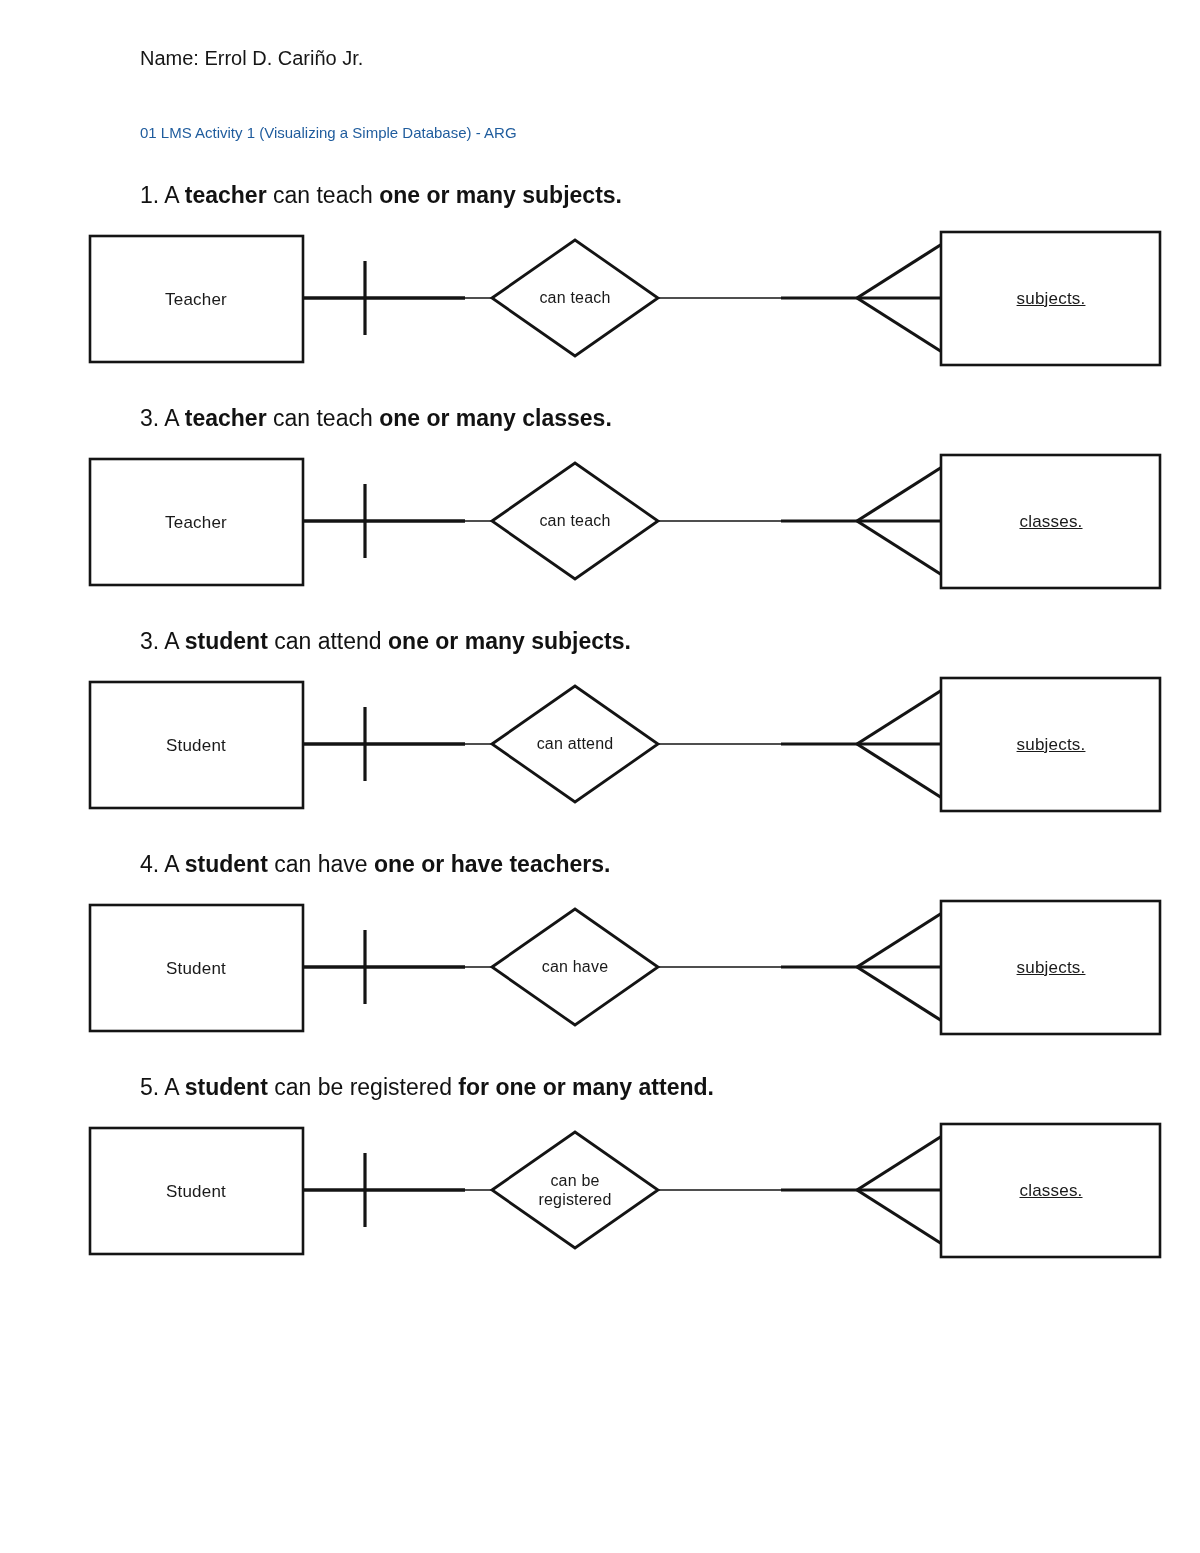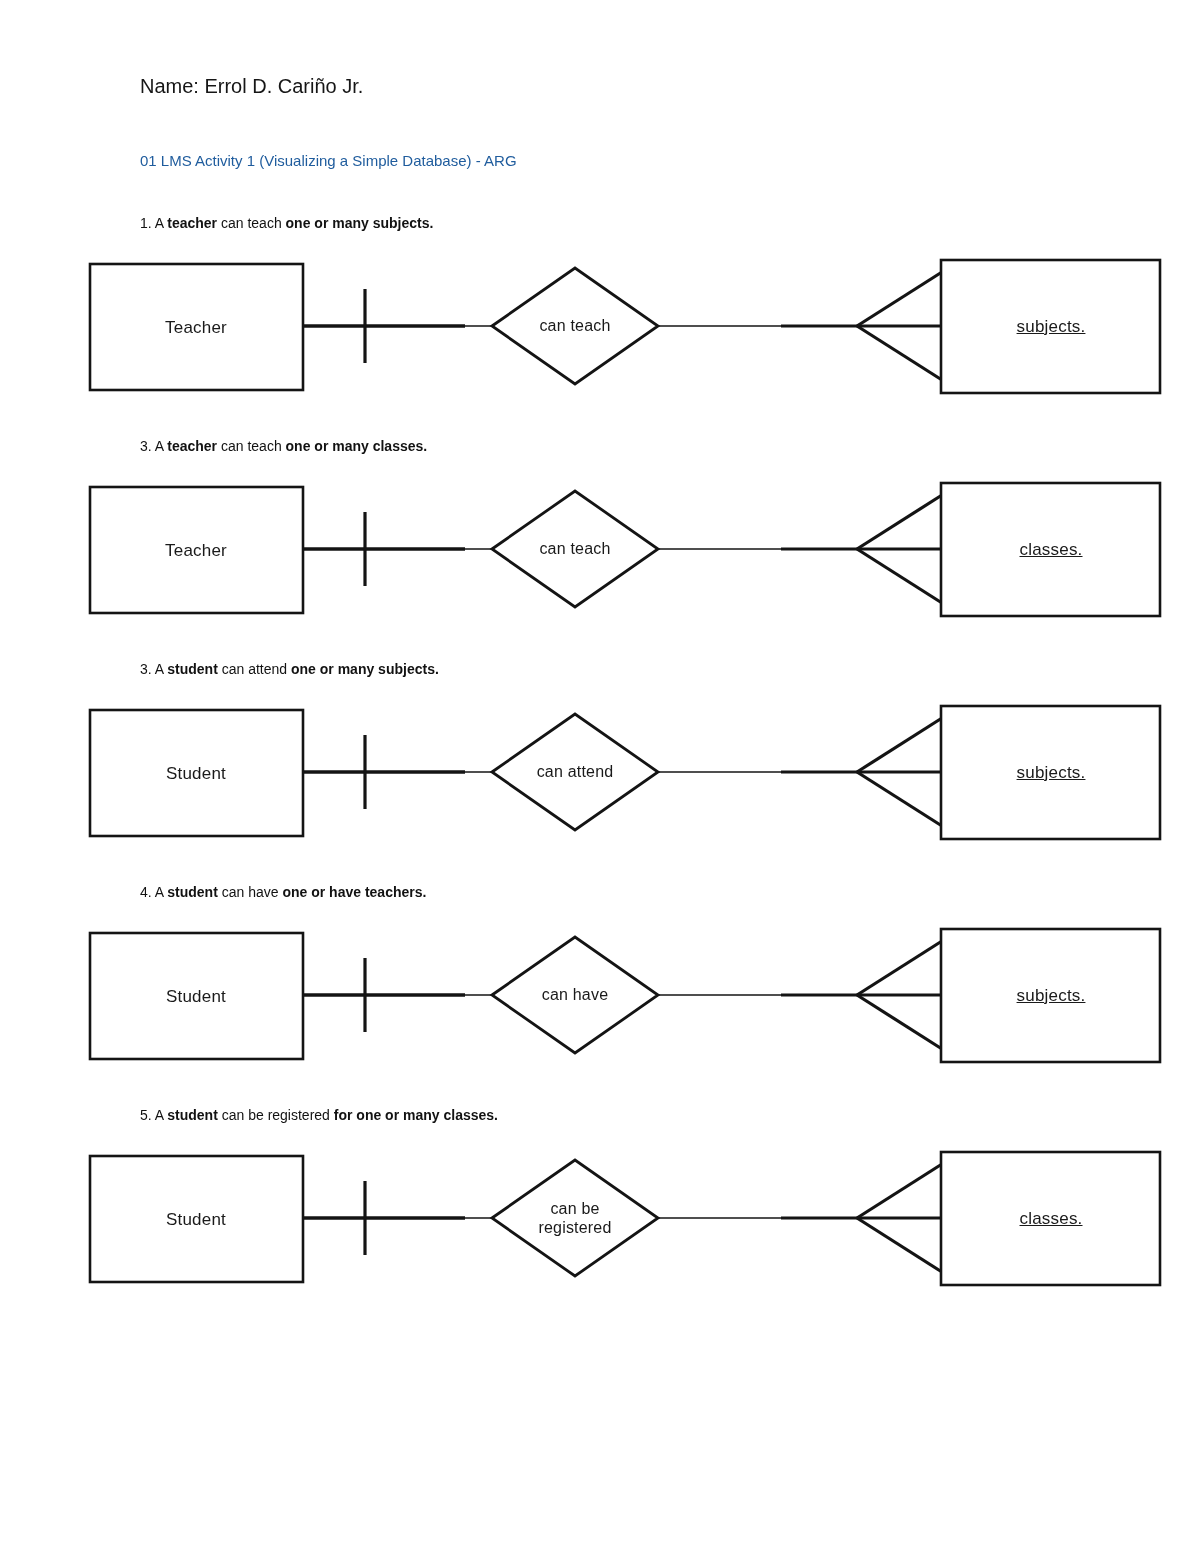--- a/index.html
+++ b/index.html
@@ -2,24 +2,24 @@
 <html><head>
 <meta charset="utf-8">
 <style>
   * { margin:0; padding:0; box-sizing:border-box; }
   html,body { background:#e8e8e8; }
   .page {
     width:1200px; height:1553px; position:relative; background:#ffffff;
     font-family:"Liberation Sans", sans-serif; color:#141414; overflow:hidden;
     margin:0 auto;
   }
-  .header { padding:72px 0 0 140px; }
+  .header { padding:44px 0 0 140px; }
   .hline { font-size:20px; line-height:28px; color:#161616; }
   .title { margin:46px 0 0 140px; font-size:15px; line-height:30px; }
-  .stmt { margin:34px 0 0 140px; font-size:14px; line-height:27px; color:#121212; }
+  .stmt { margin:34px 0 0 140px; font-size:23px; line-height:27px; color:#121212; }
   .stmt b { font-weight:bold; }
   .diagram { position:relative; width:1080px; height:148px; margin:14px 0 0 85px; }
   .diagram svg { position:absolute; left:0; top:0; }
   .lbl {
     position:absolute; transform:translate(-50%,-50%);
     font-size:17px; letter-spacing:0.2px; white-space:nowrap; color:#1a1a1a;
   }
   .lbl.entity-left  { left:111px; top:77px; }
   .lbl.entity-right { left:966px; top:76px;text-decoration:underline; }
   .lbl.rel {
@@ -120,21 +120,21 @@
         <rect x="5" y="13" width="213" height="126" fill="#ffffff" stroke="#141414" stroke-width="2.6"></rect>
         <rect x="856" y="9" width="219" height="133" fill="#ffffff" stroke="#141414" stroke-width="2.6"></rect>
       </svg>
       <div class="lbl entity-left">Student</div>
       <div class="lbl rel">can have</div>
       <div class="lbl entity-right">subjects.</div>
     </div>
   </div>
 
   <div>
-    <p class="stmt"><span>5. A </span><b>student</b><span> can be registered </span><b>for one or many classes.</b></p>
+    <p class="stmt"><span>5. A </span><b>student</b><span> can be registered </span><b>for one or many attend.</b></p>
     <div class="diagram">
       <svg width="1080" height="148" viewBox="0 0 1080 148">
         <line x1="218" y1="75" x2="380" y2="75" stroke="#141414" stroke-width="3.4"></line>
         <line x1="376" y1="75" x2="410" y2="75" stroke="#141414" stroke-width="1.6"></line>
         <line x1="280" y1="38" x2="280" y2="112" stroke="#141414" stroke-width="3.2"></line>
         <line x1="573" y1="75" x2="702" y2="75" stroke="#141414" stroke-width="1.6"></line>
         <line x1="696" y1="75" x2="774" y2="75" stroke="#141414" stroke-width="3.2"></line>
         <line x1="772" y1="75" x2="857" y2="21" stroke="#141414" stroke-width="3.2"></line>
         <line x1="772" y1="75" x2="857" y2="75" stroke="#141414" stroke-width="3.2"></line>
         <line x1="772" y1="75" x2="857" y2="129" stroke="#141414" stroke-width="3.2"></line>

